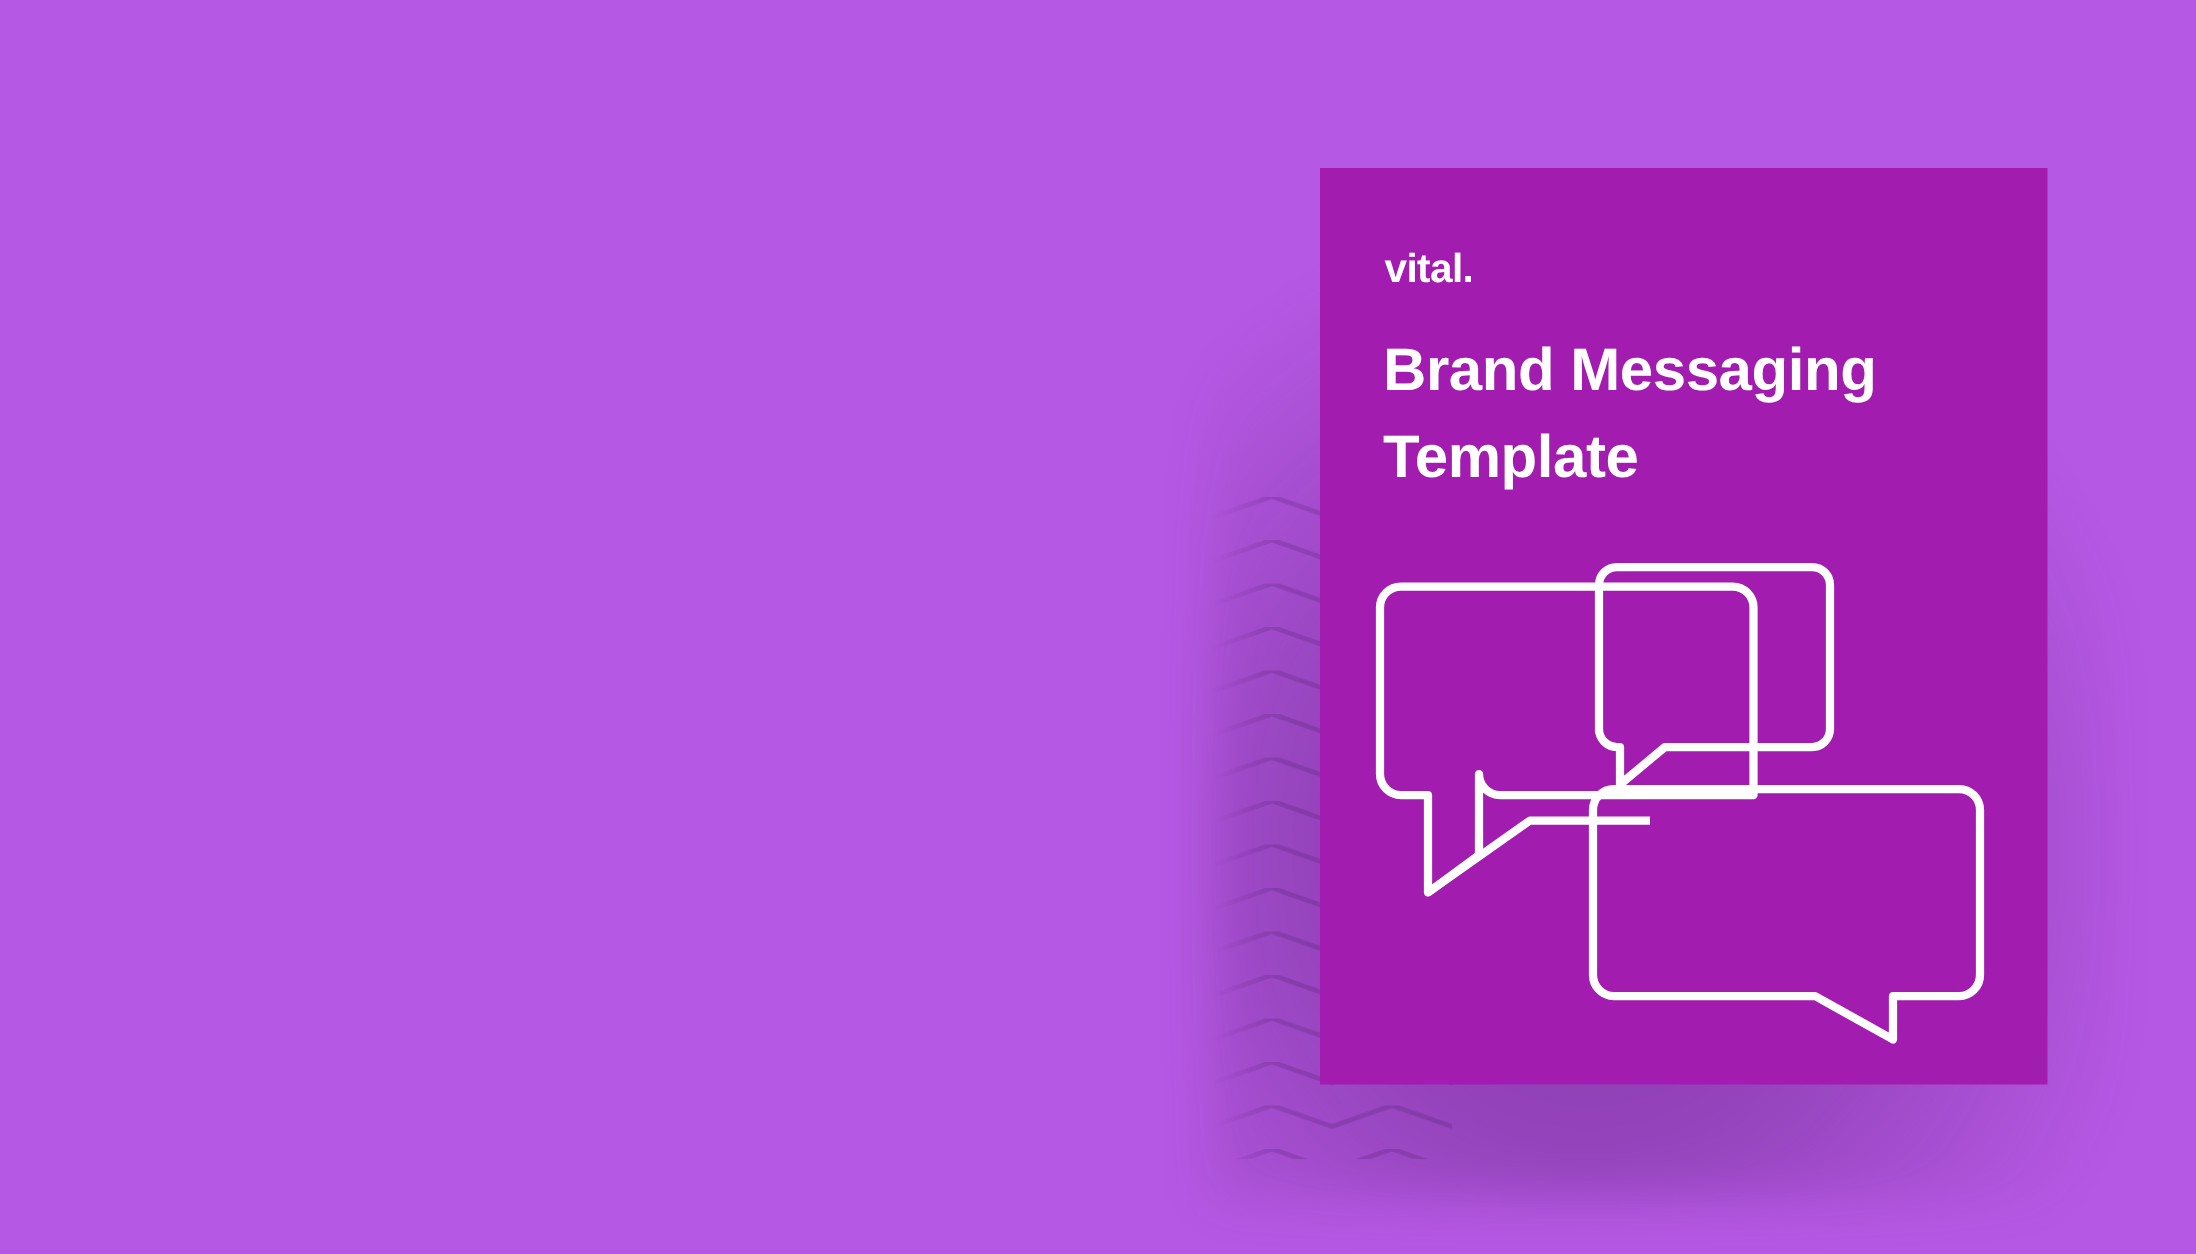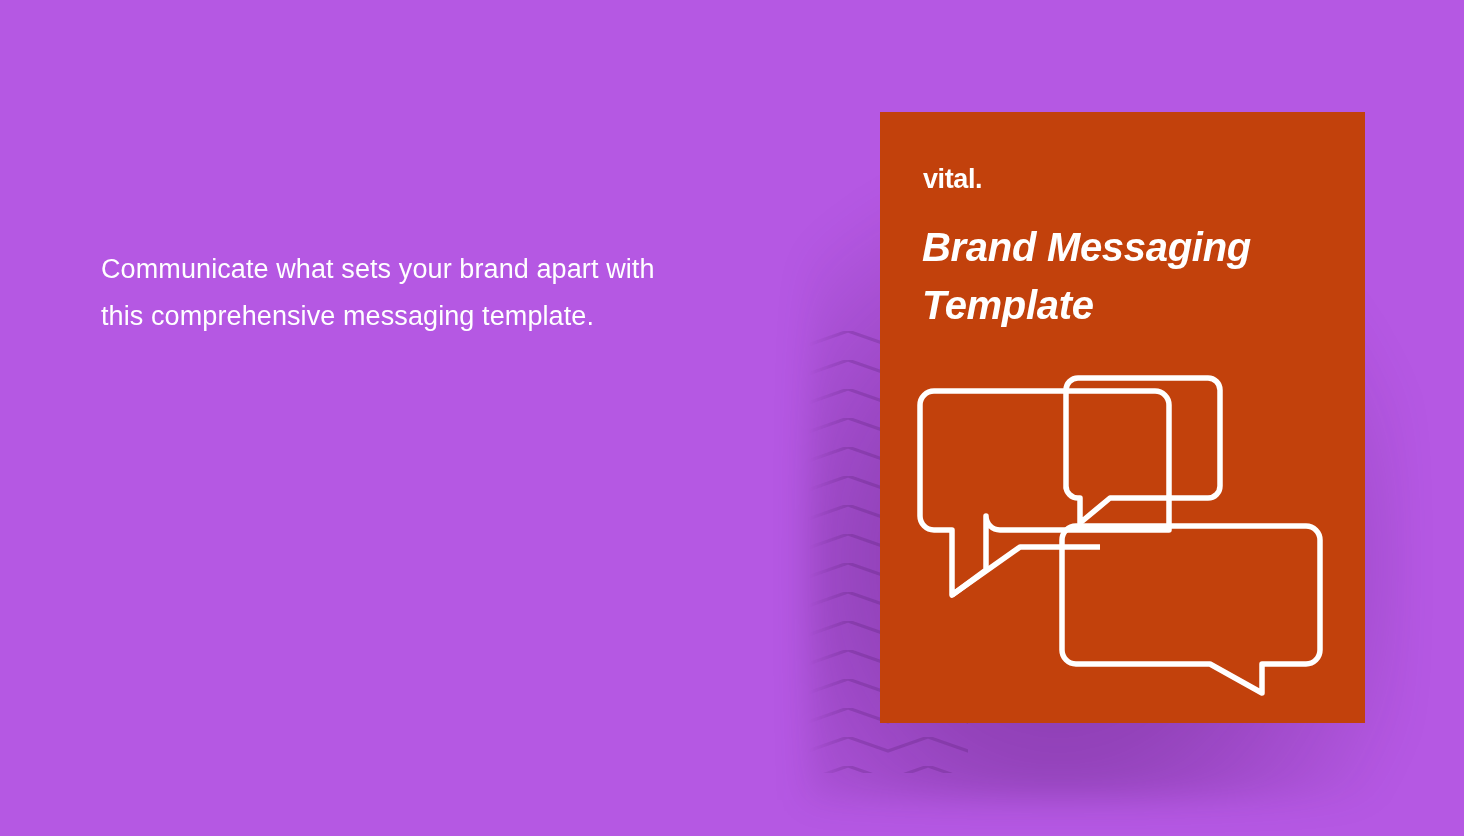--- a/index.html
+++ b/index.html
@@ -84,21 +84,21 @@
     pointer-events: none;
   }
 
   
   .ebook-cover {
     position: absolute;
     left: 880px;
     top: 112px;
     width: 485px;
     height: 611px;
-    background: #c2410c;
+    background: #a21caf;
     z-index: 4;
   }
 
   .brand-logo {
     position: absolute;
     left: 43px;
     top: 52px;
     font-size: 27px;
     font-weight: 700;
     color: #ffffff;
@@ -109,21 +109,20 @@
     position: absolute;
     left: 42px;
     top: 106px;
     width: 400px;
     font-size: 40px;
     line-height: 58px;
     font-weight: 700;
     color: #ffffff;
     letter-spacing: -0.3px;
     white-space: pre-line;
-    font-style: italic;
   }
 
   .cover-illustration {
     position: absolute;
     left: 30px;
     top: 238px;
     width: 430px;
     height: 350px;
   }
   .cover-illustration svg { display: block; }
@@ -140,22 +139,20 @@
           <path d="M -40 0 L 0 14 L 40 0 L 80 14 L 120 0" fill="none" stroke="#9b48c4" stroke-width="3.2" stroke-linecap="square"></path>
         </pattern>
       </defs>
       <rect x="0" y="0" width="160" height="442" fill="url(#chevronPattern)"></rect>
     </svg>
   </div>
 
   <div class="card-shadow"></div>
 
   <div class="copy-block">
-    <p class="subheadline">Communicate what sets your brand apart with
-this comprehensive messaging template.</p>
   </div>
 
   <div class="ebook-cover">
 
     <div class="brand-logo">vital.</div>
 
     <div class="cover-title">Brand Messaging
 Template</div>
 
     <div class="cover-illustration">

